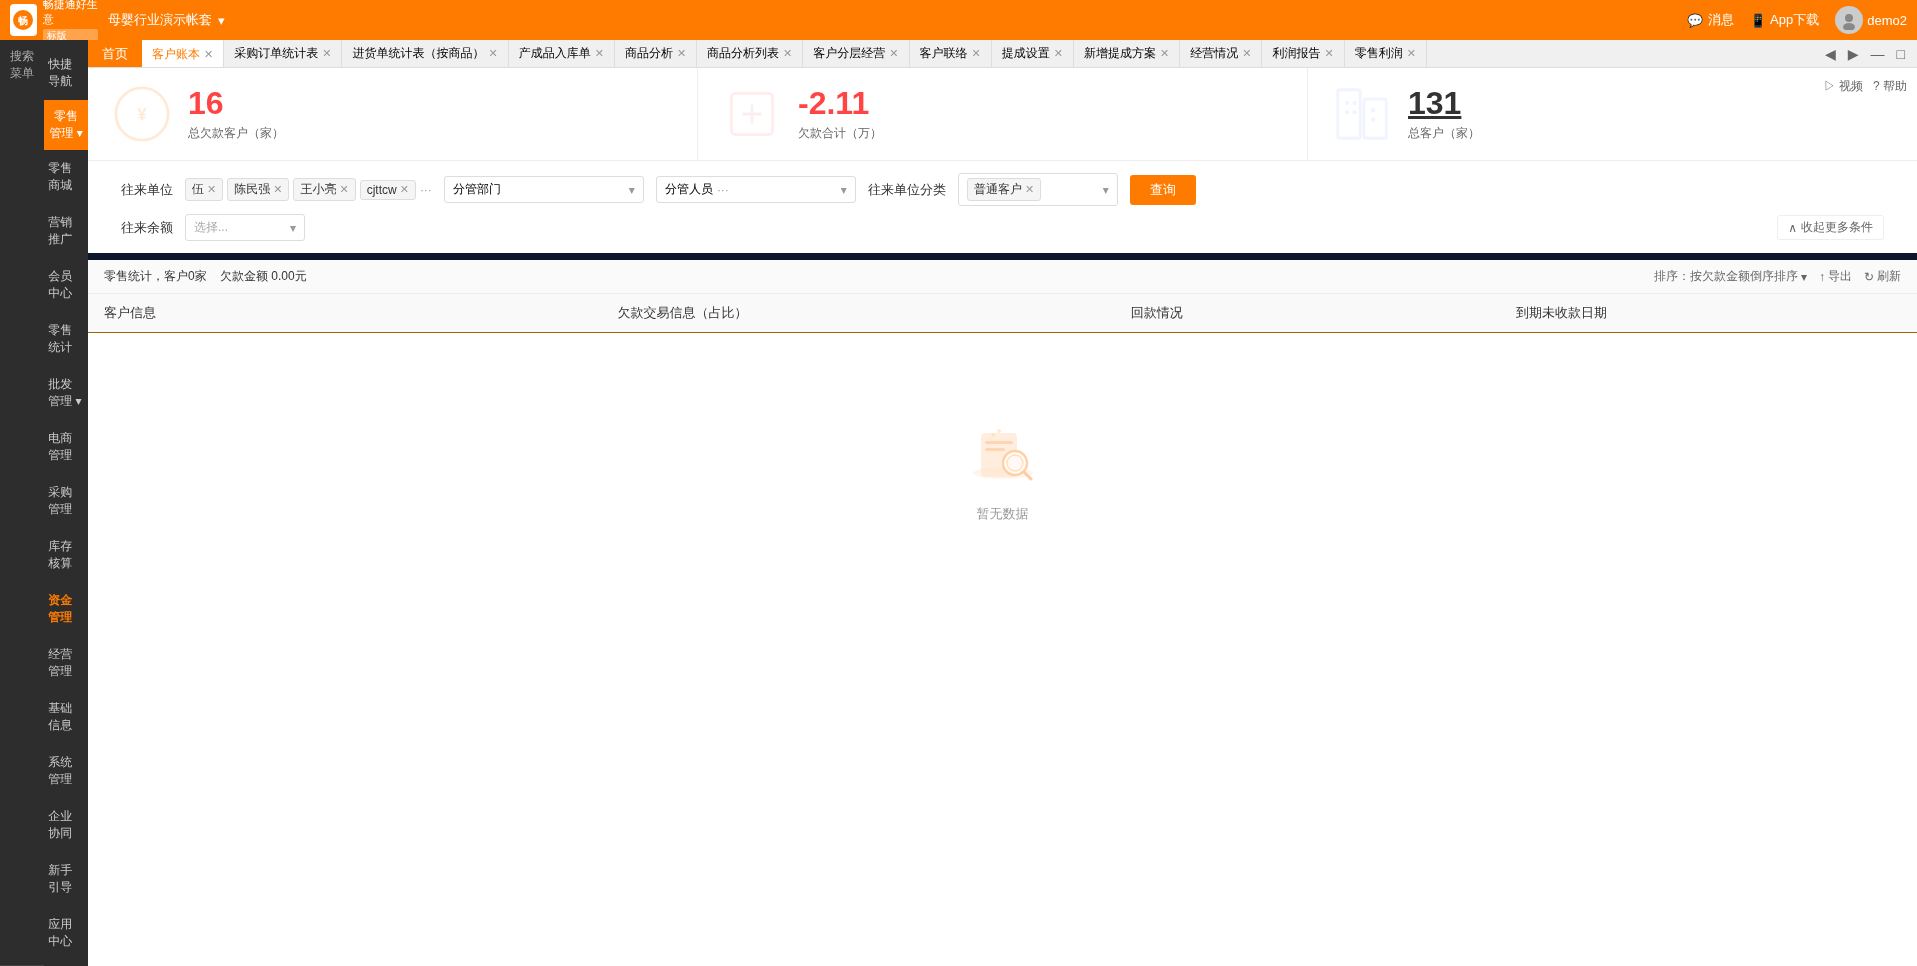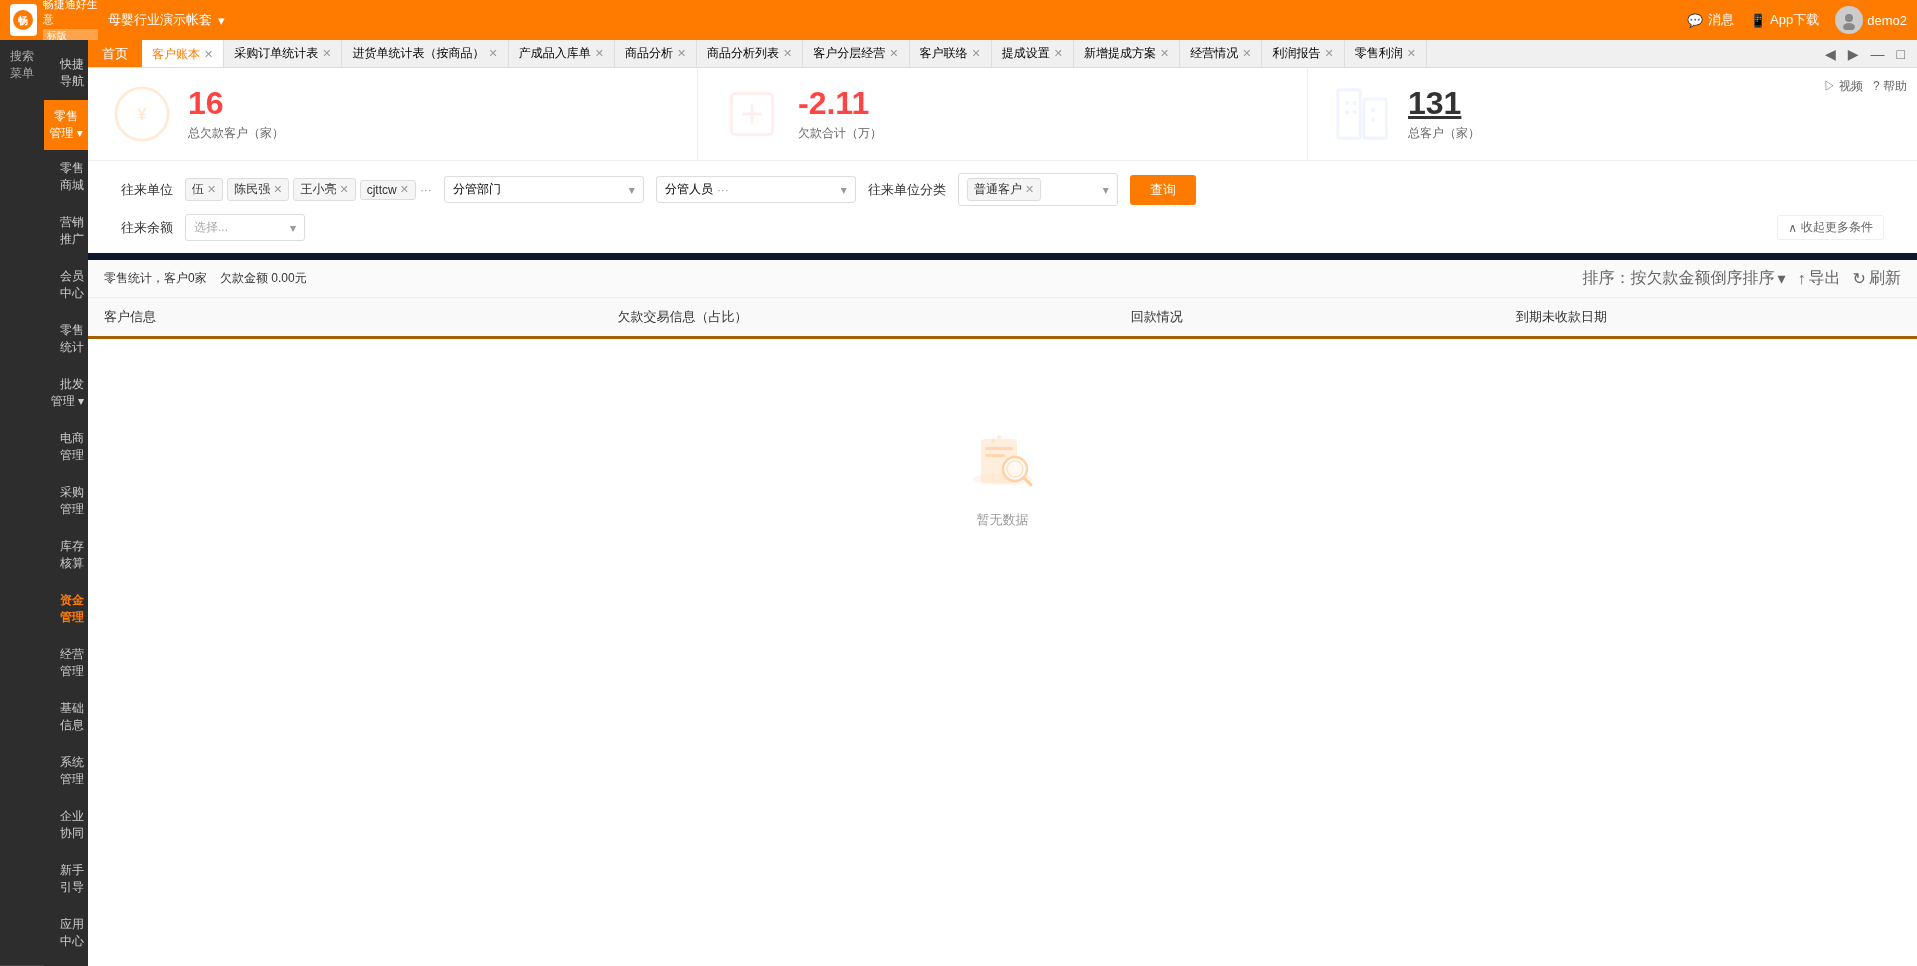--- a/index.html
+++ b/index.html
@@ -15,21 +15,21 @@
     .avatar { width: 28px; height: 28px; border-radius: 50%; background: #ccc; overflow: hidden; display: flex; align-items: center; justify-content: center; }
 
     .main-layout { display: flex; flex: 1; overflow: hidden; }
 
     
     .sidebar { width: 88px; background: #2d2d2d; display: flex; flex-direction: row; flex-shrink: 0; overflow-y: auto; }
     .sidebar-search { padding: 8px 6px; color: #aaa; font-size: 12px; text-align: center; cursor: pointer; border-bottom: 1px solid #444; }
     .sidebar-nav { padding: 6px 0; }
     .sidebar-nav-item { padding: 8px 4px; text-align: center; color: #ccc; font-size: 12px; cursor: pointer; display: flex; align-items: center; justify-content: center; }
     .sidebar-nav-item.active { background: #ff7b00; color: white; }
-    .sidebar-section-item { padding: 10px 4px; text-align: right; color: #ccc; font-size: 12px; cursor: pointer; }
+    .sidebar-section-item { padding: 10px 4px; text-align: left; color: #ccc; font-size: 12px; cursor: pointer; }
     .sidebar-section-item.active { color: #ff7b00; }
 
     
     .content-area { flex: 1; display: flex; flex-direction: column; overflow: hidden; }
 
     
     .tab-bar { display: flex; align-items: center; background: #f0f0f0; border-bottom: 1px solid #ddd; height: 28px; flex-shrink: 0; overflow: hidden; }
     .tab-item { display: flex; align-items: center; padding: 0 10px; height: 36px; font-size: 12px; cursor: pointer; white-space: nowrap; border-right: 1px solid #ddd; gap: 4px; flex-shrink: 0; }
     .tab-item.active { background: white; color: #ff7b00; border-top: 2px solid #ff7b00; }
     .tab-item .tab-close { color: #999; font-size: 11px; cursor: pointer; }
@@ -64,26 +64,26 @@
     .filter-select { display: flex; align-items: center; border: 1px solid #ddd; border-radius: 3px; padding: 4px 8px; background: white; cursor: pointer; font-size: 12px; min-width: 120px; }
     .filter-select-wide { min-width: 200px; }
     .filter-select .arrow { margin-left: auto; color: #999; }
     .filter-row2 { display: flex; align-items: center; gap: 12px; }
     .collapse-btn { display: flex; align-items: center; gap: 4px; color: #666; font-size: 12px; cursor: pointer; border: 1px solid #eee; padding: 3px 10px; border-radius: 3px; background: white; }
     .query-btn { background: #ff7b00; color: white; border: none; padding: 6px 20px; border-radius: 3px; cursor: pointer; font-size: 13px; }
 
     
     .results-bar { display: flex; align-items: center; padding: 8px 16px; background: #fafafa; border-bottom: 1px solid #eee; }
     .results-text { font-size: 12px; color: #333; }
-    .results-actions { margin-left: auto; display: flex; align-items: center; gap: 12px; font-size: 16px; color: #666; }
+    .results-actions { margin-left: auto; display: flex; align-items: center; gap: 12px; font-size: 12px; color: #666; }
     .sort-btn { display: flex; align-items: center; gap: 3px; cursor: pointer; }
     .action-btn { display: flex; align-items: center; gap: 3px; cursor: pointer; color: #666; }
 
     
-    .table-header { display: flex; align-items: center; padding: 10px 16px; background: #f9f9f9; border-bottom: 3px solid #a16207; font-size: 13px; font-weight: 500; color: #333; }
+    .table-header { display: flex; align-items: center; padding: 10px 16px; background: #f9f9f9; border-bottom: 1px solid #a16207; font-size: 13px; font-weight: 500; color: #333; }
     .col-customer { flex: 2; }
     .col-debt { flex: 2; }
     .col-repayment { flex: 1.5; }
     .col-date { flex: 1.5; }
 
     
     .empty-state { display: flex; flex-direction: column; align-items: center; justify-content: center; padding: 80px 0; color: #999; }
     .empty-icon { width: 80px; height: 80px; margin-bottom: 12px; opacity: 0.6; }
     .empty-text { font-size: 13px; color: #999; }
 

